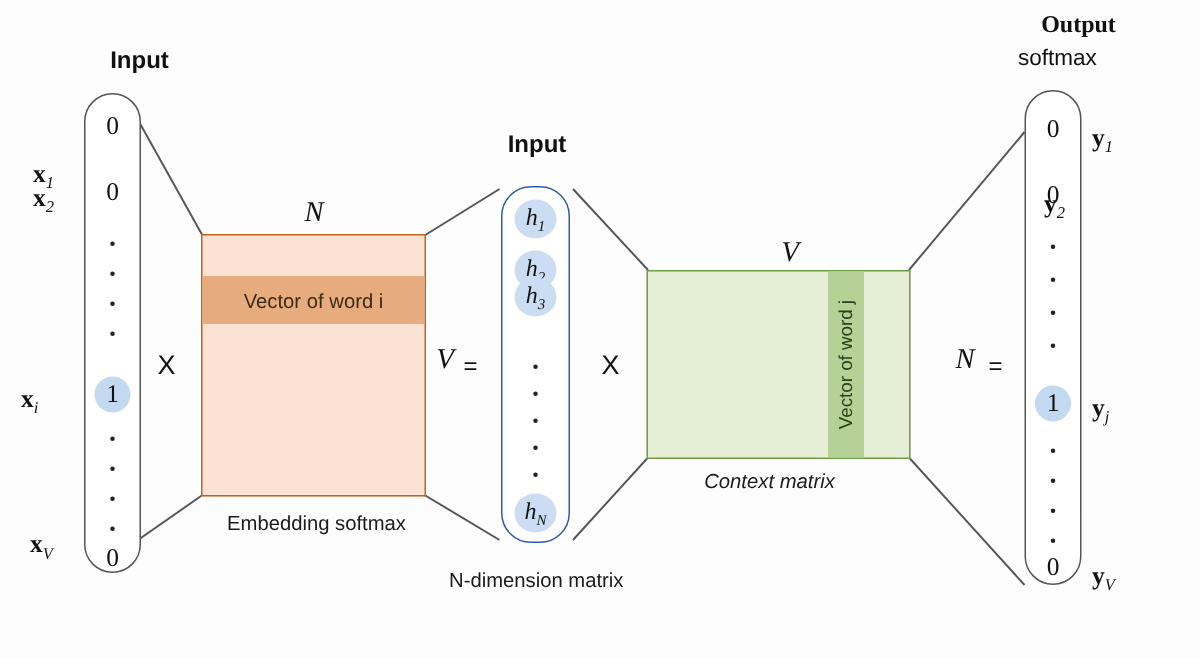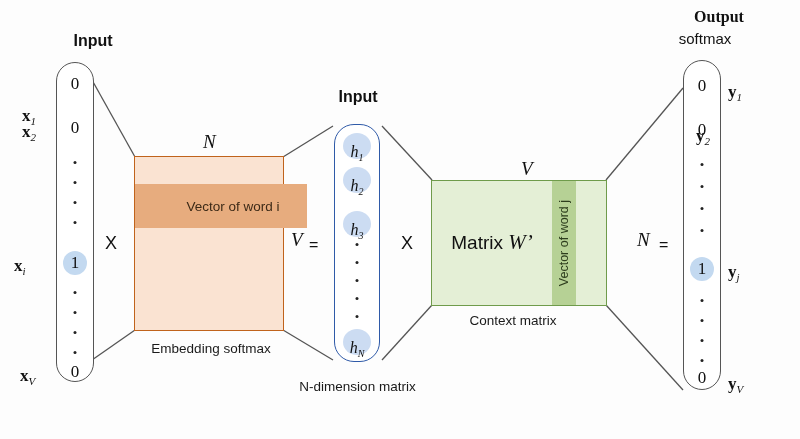--- a/index.html
+++ b/index.html
@@ -53,21 +53,21 @@
   .cell .disc{
     display:inline-block;
     width:24px;height:24px;line-height:24px;
     border-radius:50%;
     background:#c3d9f0;
     text-align:center;
     font-family:"Liberation Serif",serif;
     font-size:17px;color:#111;
   }
   .cell.hidden-disc .disc{
-    width:28px;height:26px;line-height:38px;border-radius:50%;
+    width:28px;height:26px;line-height:26px;border-radius:50%;
     background:#ccdcf2;
     font-style:italic;font-size:16px;
   }
   .dot{
     position:absolute;left:50%;transform:translateX(-50%);
     width:3px;height:3px;border-radius:50%;background:#222;
   }
 
   
   .idx{
@@ -146,65 +146,62 @@
     <div class="dot" style="top:228px;"></div>
     <div class="dot" style="top:248px;"></div>
     <div class="dot" style="top:268px;"></div>
     <div class="dot" style="top:288px;"></div>
     <div class="cell" style="top:300px;">0</div>
   </div>
 
   <div class="idx" style="left:22px;top:78px;margin-top:28px;"><b>x</b><sub>1</sub></div>
   <div class="idx" style="left:22px;top:122px;"><b>x</b><sub>2</sub></div>
   <div class="idx" style="left:14px;top:256px;"><b>x</b><sub>i</sub></div>
-  <div class="idx" style="left:20px;top:366px;"><b>x</b><sub>V</sub></div>
+  <div class="idx" style="left:20px;top:353px;"><b>x</b><sub>V</sub></div>
 
   <div class="opx" style="left:105px;top:233px;">X</div>
 
   <div class="mathlbl" style="left:203px;top:131px;">N</div>
 
   <div class="matrix" id="mW" style="left:134px;top:156px;width:150px;height:175px;">
-    <div class="band-h" style="top:27px;height:44px;padding-left:24px;">Vector of word i</div>
+    <div class="band-h" style="top:27px;height:32px;">Vector of word i</div>
   </div>
 
   <div class="caption" style="left:146px;top:341px;width:130px;">Embedding softmax</div>
 
   <div class="mathlbl" style="left:291px;top:229px;">V</div>
   <div class="eqs" style="left:309px;top:236px;">=</div>
 
   <div class="hdr" style="left:303px;top:88px;width:110px;">Input</div>
 
   <div class="vec blue" id="vecH" style="left:334px;top:124px;width:46px;height:238px;">
     <div class="cell hidden-disc" style="top:8px;"><span class="disc"><i style="font-family:'Liberation Serif',serif;">h</i><sub style="font-size:10px;">1</sub></span></div>
     <div class="cell hidden-disc" style="top:42px;"><span class="disc"><i style="font-family:'Liberation Serif',serif;">h</i><sub style="font-size:10px;">2</sub></span></div>
-    <div class="cell hidden-disc" style="top:86px;"><span class="disc"><i style="font-family:'Liberation Serif',serif;">h</i><sub style="font-size:10px;">3</sub></span></div>
+    <div class="cell hidden-disc" style="top:60px;"><span class="disc"><i style="font-family:'Liberation Serif',serif;">h</i><sub style="font-size:10px;">3</sub></span></div>
     <div class="dot" style="top:118px;"></div>
     <div class="dot" style="top:136px;"></div>
     <div class="dot" style="top:154px;"></div>
     <div class="dot" style="top:172px;"></div>
     <div class="dot" style="top:190px;"></div>
     <div class="cell hidden-disc" style="top:204px;"><span class="disc"><i style="font-family:'Liberation Serif',serif;">h</i><sub style="font-size:10px;">N</sub></span></div>
   </div>
 
   <div class="caption" style="left:285px;top:379px;width:145px;">N-dimension matrix</div>
 
   <div class="opx" style="left:401px;top:233px;">X</div>
 
   <div class="mathlbl" style="left:521px;top:158px;">V</div>
 
   <div class="matrix" id="mWp" style="left:431px;top:180px;width:176px;height:126px;">
     <div class="band-v" style="left:120px;width:24px;">
         <span>Vector of word j</span>
       </div>
-    <div class="title" style="top:49px;width:120px;left:0;">
-      <span>Matrix </span><i>W’</i>
-    </div>
-  </div>
-
-  <div class="caption" style="left:448px;top:313px;width:130px;">Context matrix</div>
+  </div>
+
+  <div class="caption" style="left:448px;top:313px;width:130px;font-style:italic;">Context matrix</div>
 
   <div class="mathlbl" style="left:637px;top:229px;">N</div>
   <div class="eqs" style="left:659px;top:236px;">=</div>
 
   <div class="hdr" style="left:664px;top:8px;width:110px;font-family:Liberation Serif, serif;">Output</div>
   <div class="sub" style="left:650px;top:30px;width:110px;">softmax</div>
 
   <div class="vec" id="vecOut" style="left:683px;top:60px;width:38px;height:330px;">
     <div class="cell" style="top:16px;">0</div>
     <div class="cell" style="top:60px;">0</div>

